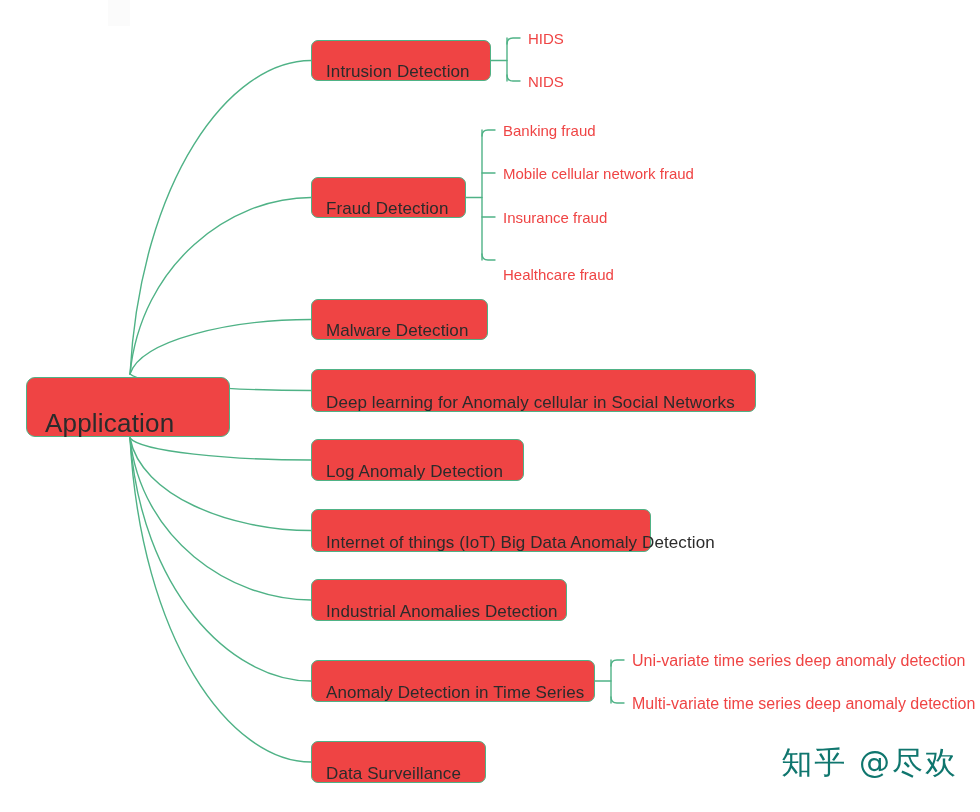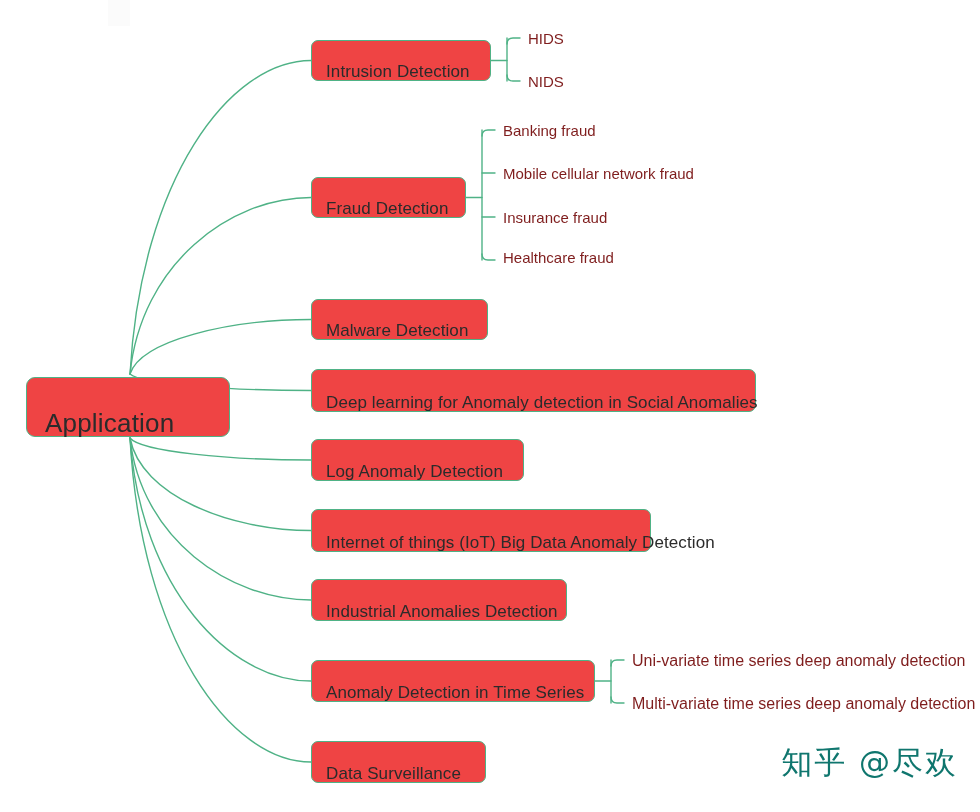--- a/index.html
+++ b/index.html
@@ -54,21 +54,21 @@
     letter-spacing: 0.2px;
   }
   .node.branch > .node-label {
     font-size: 17px;
     letter-spacing: 0.1px;
   }
   .leaf {
     position: absolute;
     white-space: nowrap;
     line-height: 1;
-    color: #7f1d1d;
+    color: #ef4444;
   }
   .leaf.small {
     font-size: 15px;
   }
   .leaf.tiny {
     font-size: 16px;
   }
   #watermark {
     position: absolute;
     right: 22px;
@@ -129,26 +129,26 @@
         <span class="node-label">Intrusion Detection</span>
       </div>
       <div class="leaf small" style="left: 528px; top: 31px;">HIDS</div>
       <div class="leaf small" style="left: 528px; top: 74px;">NIDS</div>
       <div class="node branch" style="left: 311px; top: 177px; width: 155px; height: 41px;">
         <span class="node-label">Fraud Detection</span>
       </div>
       <div class="leaf small" style="left: 503px; top: 123px;">Banking fraud</div>
       <div class="leaf small" style="left: 503px; top: 166px;">Mobile cellular network fraud</div>
       <div class="leaf small" style="left: 503px; top: 210px;">Insurance fraud</div>
-      <div class="leaf small" style="left: 503px; top: 250px;">Healthcare fraud</div>
+      <div class="leaf small" style="left: 503px; top: 267px;">Healthcare fraud</div>
       <div class="node branch" style="left: 311px; top: 299px; width: 177px; height: 41px;">
         <span class="node-label">Malware Detection</span>
       </div>
       <div class="node branch" style="left: 311px; top: 369px; width: 445px; height: 43px;">
-        <span class="node-label">Deep learning for Anomaly detection in Social Anomalies</span>
+        <span class="node-label">Deep learning for Anomaly cellular in Social Networks</span>
       </div>
       <div class="node branch" style="left: 311px; top: 439px; width: 213px; height: 42px;">
         <span class="node-label">Log Anomaly Detection</span>
       </div>
       <div class="node branch" style="left: 311px; top: 509px; width: 340px; height: 43px;">
         <span class="node-label">Internet of things (IoT) Big Data Anomaly Detection</span>
       </div>
       <div class="node branch" style="left: 311px; top: 579px; width: 256px; height: 42px;">
         <span class="node-label">Industrial Anomalies Detection</span>
       </div>

